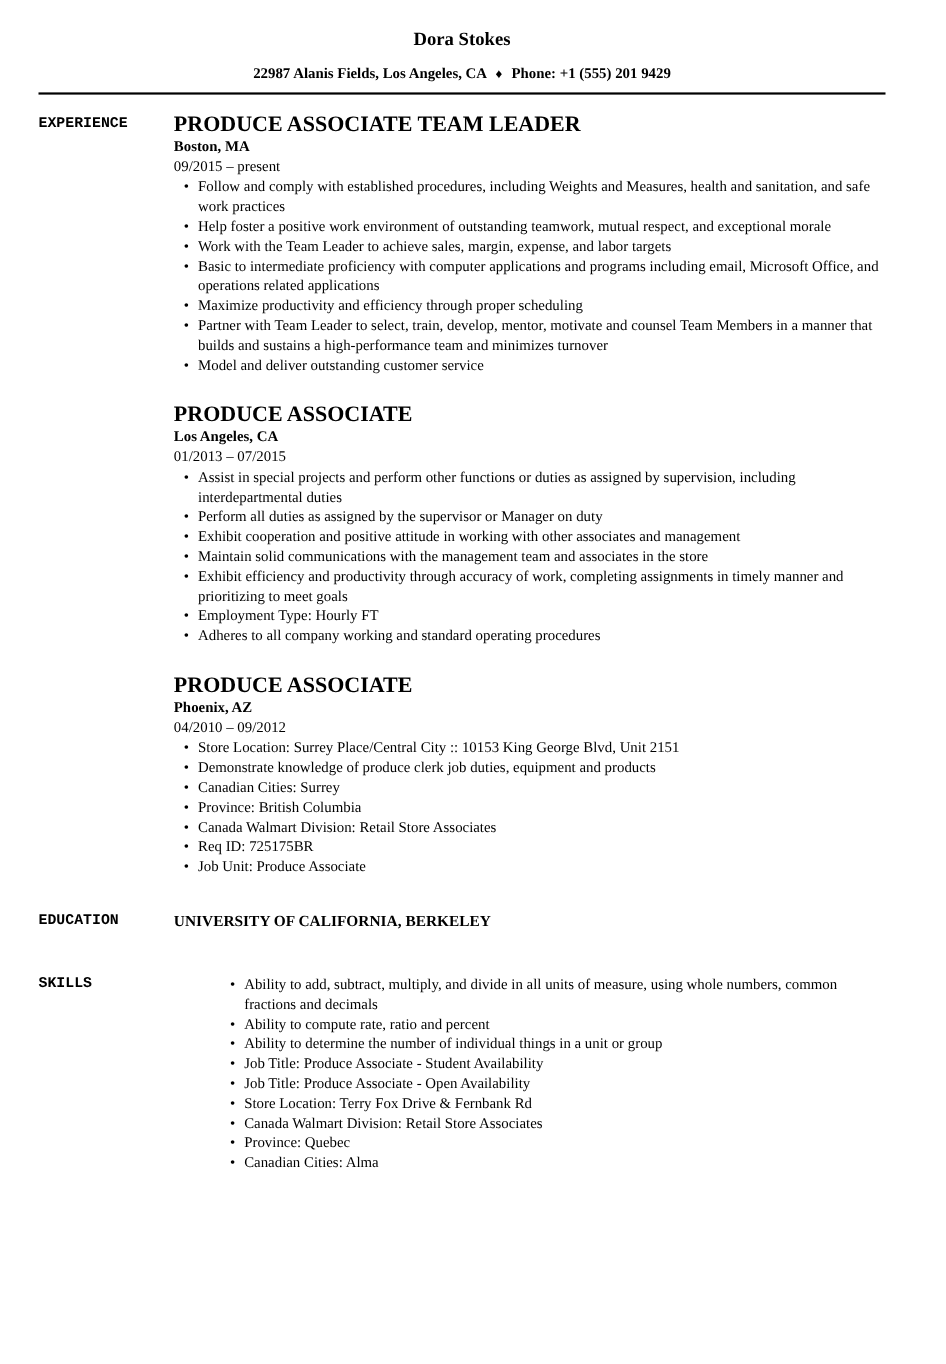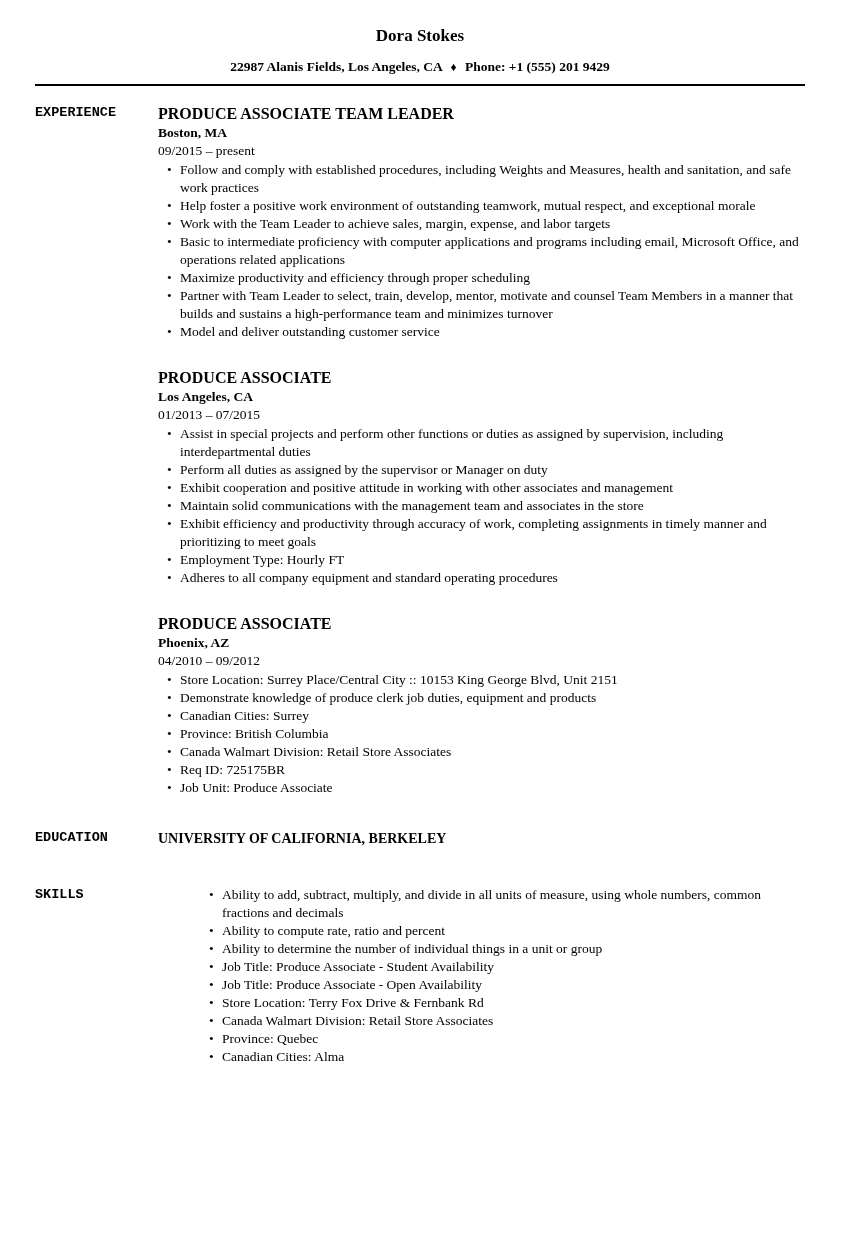--- a/index.html
+++ b/index.html
@@ -55,21 +55,21 @@
     font-weight: bold;
     font-size: 13.5px;
     font-family: Liberation Mono, monospace;
   }
   .section.education { margin-top: 32px; }
   .section.skills   { margin-top: 38px; gap: 42px; }
   
   .job + .job { margin-top: 27px; }
   .job-title {
     margin: 0;
-    font-size: 16px;
+    font-size: 20px;
     font-weight: bold;
     line-height: 19px;
   }
   .school-name {
     margin: 0;
     font-size: 14px;
     font-weight: bold;
     line-height: 19px;
   }
   .job-location {
@@ -150,21 +150,21 @@
               <li>Perform all duties as assigned by the supervisor or Manager on duty</li>
 
               <li>Exhibit cooperation and positive attitude in working with other associates and management</li>
 
               <li>Maintain solid communications with the management team and associates in the store</li>
 
               <li>Exhibit efficiency and productivity through accuracy of work, completing assignments in timely manner and prioritizing to meet goals</li>
 
               <li>Employment Type: Hourly FT</li>
 
-              <li>Adheres to all company equipment and standard operating procedures</li>
+              <li>Adheres to all company working and standard operating procedures</li>
             </ul>
         </article>
 
         <article class="job">
           <h2 class="job-title">PRODUCE ASSOCIATE</h2>
           <div class="job-location">Phoenix, AZ</div>
           <div class="job-dates">04/2010 – 09/2012</div>
           <ul class="bullets">
 
               <li>Store Location: Surrey Place/Central City :: 10153 King George Blvd, Unit 2151</li>

